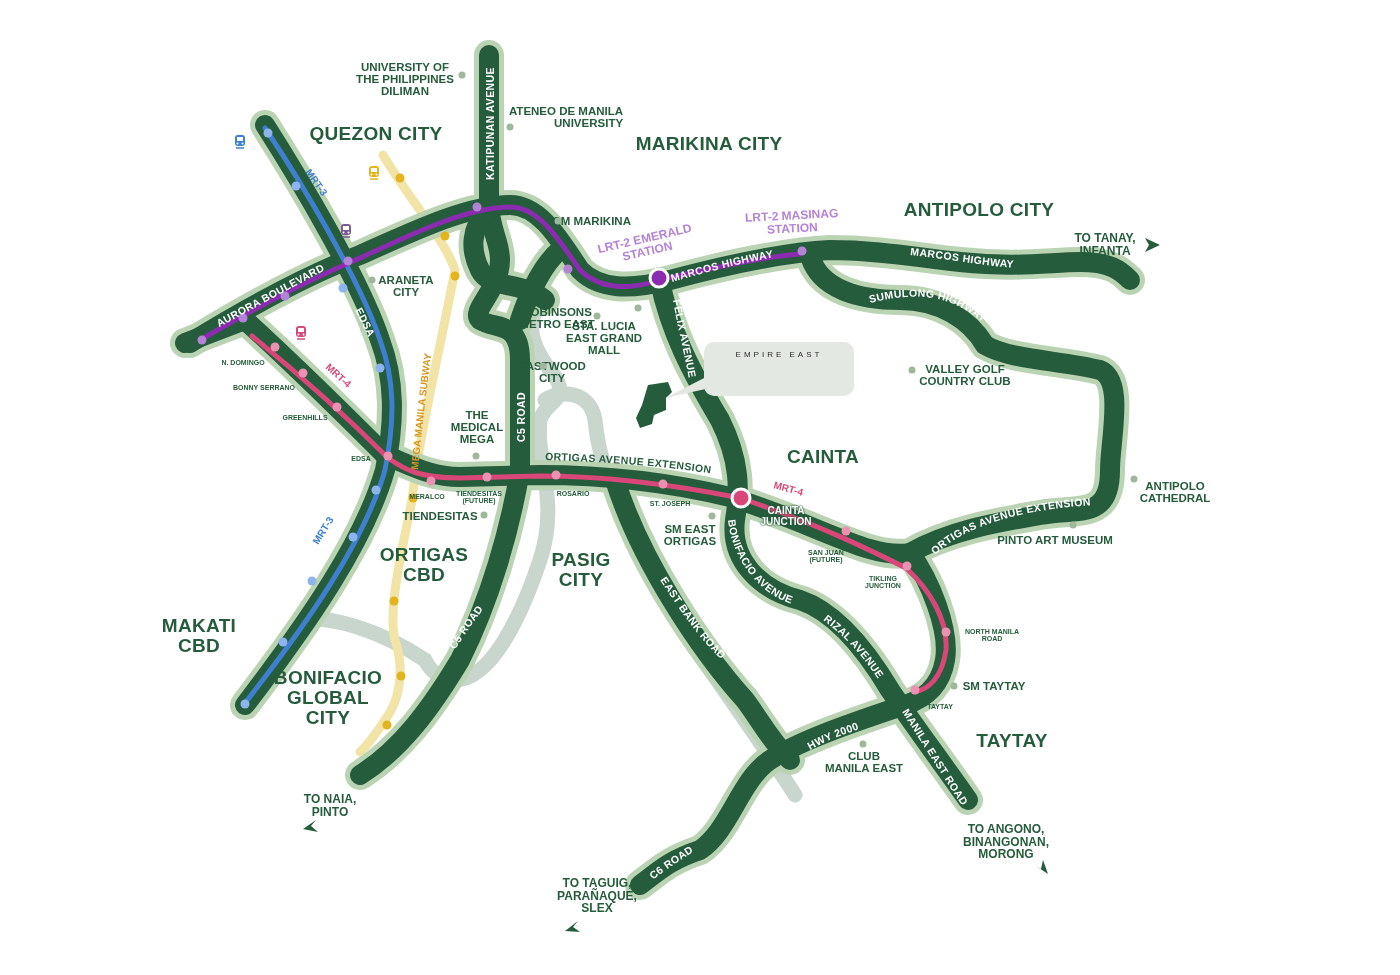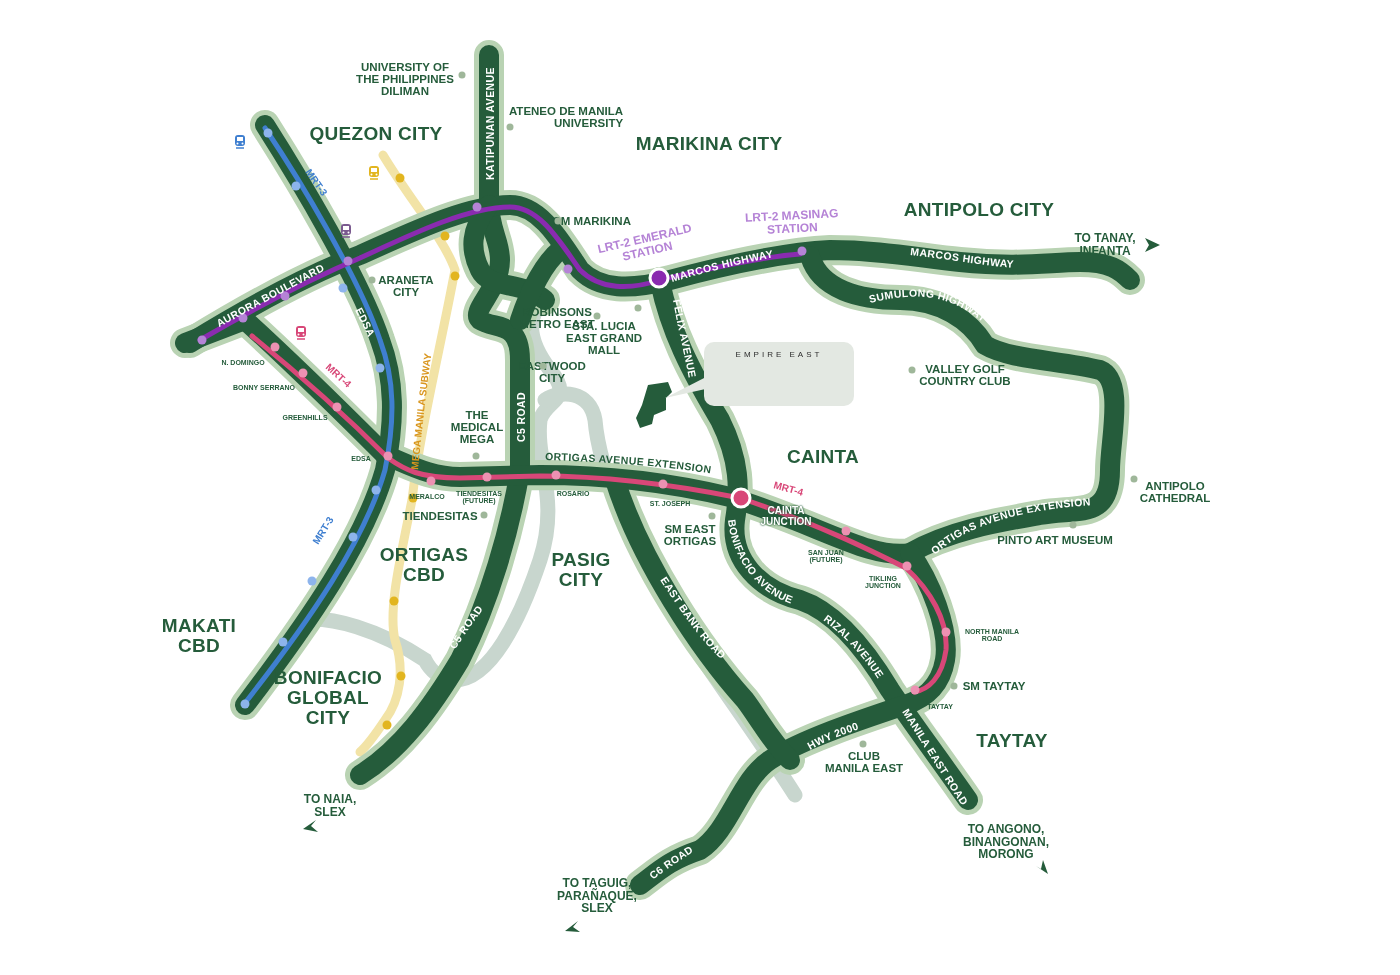--- a/index.html
+++ b/index.html
@@ -11,21 +11,21 @@
   .area { font-size: 19px; letter-spacing: 0.3px; }
   .poi { font-size: 11.5px; }
   .stn { font-size: 7px; }
   .dest { font-size: 12px; }
   .lrt { color: #b583d6; font-size: 12px; }
   .dot { position: absolute; width: 7px; height: 7px; border-radius: 50%; background: #9fb79a;
          transform: translate(-50%, -50%); }
   .road-text { fill: #ffffff; font-weight: bold; font-size: 10.5px; letter-spacing: 0.4px;
                font-family: "Liberation Sans", "DejaVu Sans", sans-serif; }
   .rail-text { font-weight: bold; font-size: 10px; font-family: "Liberation Sans", "DejaVu Sans", sans-serif; }
-  .brand { position: absolute; left: 704px; top: 342px; width: 150px; height: 64px;
+  .brand { position: absolute; left: 704px; top: 342px; width: 150px; height: 54px;
            background: #e3e8e2; border-radius: 10px; text-align: center; }
   .brand .top { font-size: 8px; letter-spacing: 3px; color: #2c2c2c; margin-top: 8px; }
   .brand .main { font-size: 17px; letter-spacing: 2.5px; color: #1aa3a9; margin-top: 1px;
                  font-family: "DejaVu Sans", sans-serif; font-weight: normal; }
   .icon { position: absolute; width: 16px; height: 16px; transform: translate(-50%, -50%); }
 </style>
 </head>
 <body>
 
 <svg id="map" viewBox="0 0 1400 975" xmlns="http://www.w3.org/2000/svg">
@@ -256,21 +256,21 @@
     <div class="lbl stn" style="left: 940px; top: 707px;">TAYTAY</div>
     <div class="lbl poi" style="left: 786px; top: 516px; color: rgb(255, 255, 255); text-shadow: rgb(37, 92, 59) 0px 0px 2px, rgb(37, 92, 59) 0px 0px 2px; font-size: 10px;">CAINTA
 JUNCTION</div>
     <div class="lbl lrt" style="left: 646px; top: 245px; transform: translate(-50%, -50%) rotate(-13deg);">LRT-2 EMERALD
 STATION</div>
     <div class="lbl lrt" style="left: 792px; top: 222px; transform: translate(-50%, -50%) rotate(-3deg);">LRT-2 MASINAG
 STATION</div>
     <div class="lbl dest" style="left: 1105px; top: 245px;">TO TANAY,
 INFANTA</div>
     <div class="lbl dest" style="left: 330px; top: 806px;">TO NAIA,
-SLEX</div>
+PINTO</div>
     <div class="lbl dest" style="left: 597px; top: 896px; text-align: center;">TO TAGUIG,
 PARAÑAQUE,
 SLEX</div>
     <div class="lbl dest" style="left: 1006px; top: 842px;">TO ANGONO,
 BINANGONAN,
 MORONG</div>
     <svg class="icon" viewBox="0 0 16 16" style="left: 240px; top: 142px;">
       <rect x="3" y="1" width="10" height="11" rx="3" fill="#3f7fd0"></rect>
       <rect x="5" y="3" width="6" height="4" fill="#fff"></rect>
       <circle cx="5.5" cy="9.5" r="1" fill="#fff"></circle>

